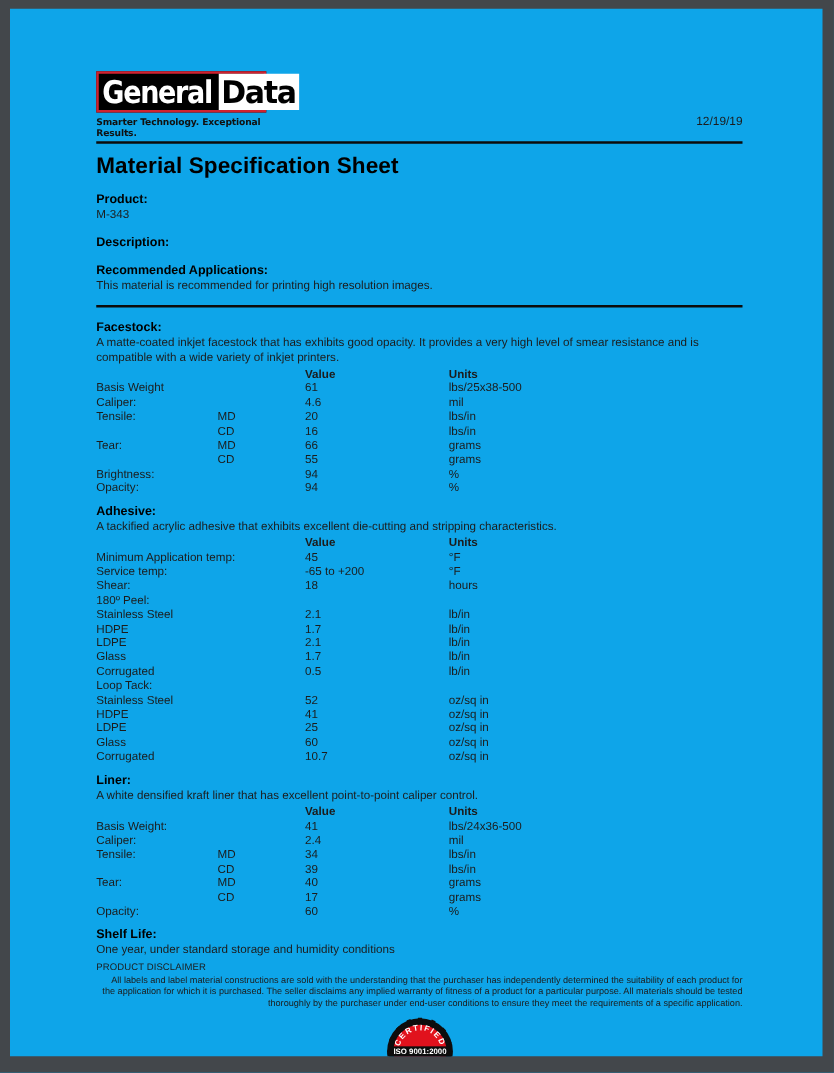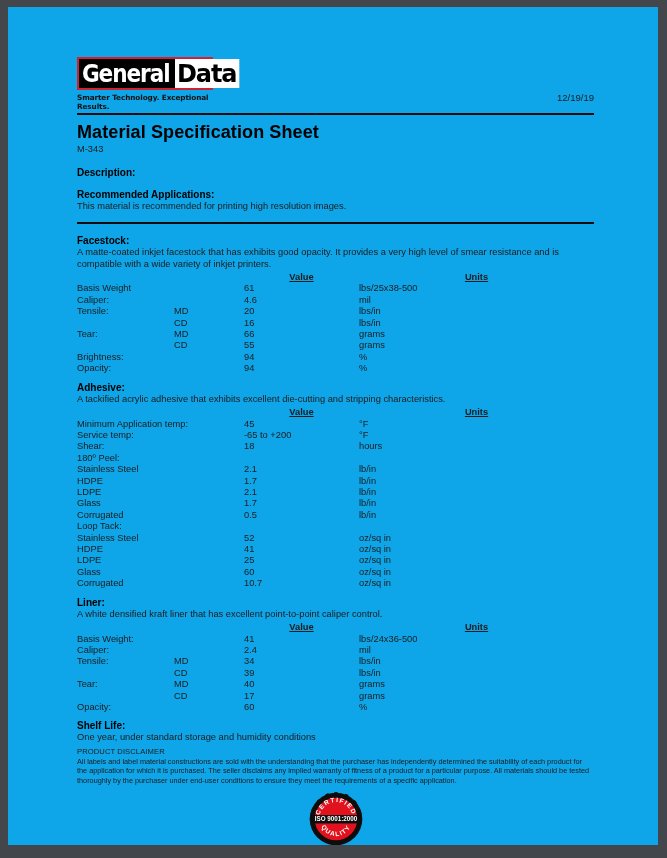--- a/index.html
+++ b/index.html
@@ -149,39 +149,37 @@
     line-height: 11.4px;
     vertical-align: top;
   }
   col.c-label { width: 97px; }
   col.c-dir   { width: 70px; }
   col.c-val   { width: 115px; }
   col.c-unit  { width: 235px; }
   td.colhead {
     font-weight: bold;
     color: #000000;
-    text-decoration: underline;
-    text-align: center;
   }
   td.indent1 { padding-left: 48px; }
   .group-label { }
 
   
   .disc-title {
     font-size: 7.6px;
     color: #1c1c1c;
     margin-top: 3px;
     letter-spacing: 0.1px;
   }
   .disc-body {
     font-size: 7.3px;
     color: #1c1c1c;
     line-height: 9.4px;
     margin-top: 1px;
-    text-align: left;
+    text-align: right;
   }
 
   
   .seal-wrap {
     margin-top: 6px;
     display: flex;
     justify-content: center;
   }
   .seal {
     position: relative;
@@ -204,20 +202,21 @@
             <div class="logo-data">Data</div>
           </div>
           <div class="logo-tag">Smarter Technology. Exceptional Results.</div>
         </div>
         <div class="doc-date">12/19/19</div>
         <hr class="rule-heavy header-rule">
       </div>
 
       <div class="doc-title">Material Specification Sheet</div>
 
+      <div class="sec-head">Product:</div>
       <div class="body-line">M-343</div>
 
       <div class="sec-head">Description:</div>
 
       <div class="sec-head">Recommended Applications:</div>
       <div class="body-line">This material is recommended for printing high resolution images.</div>
 
       <hr class="rule-heavy mid-rule">
 
       <div class="sec-head">Facestock:</div>

